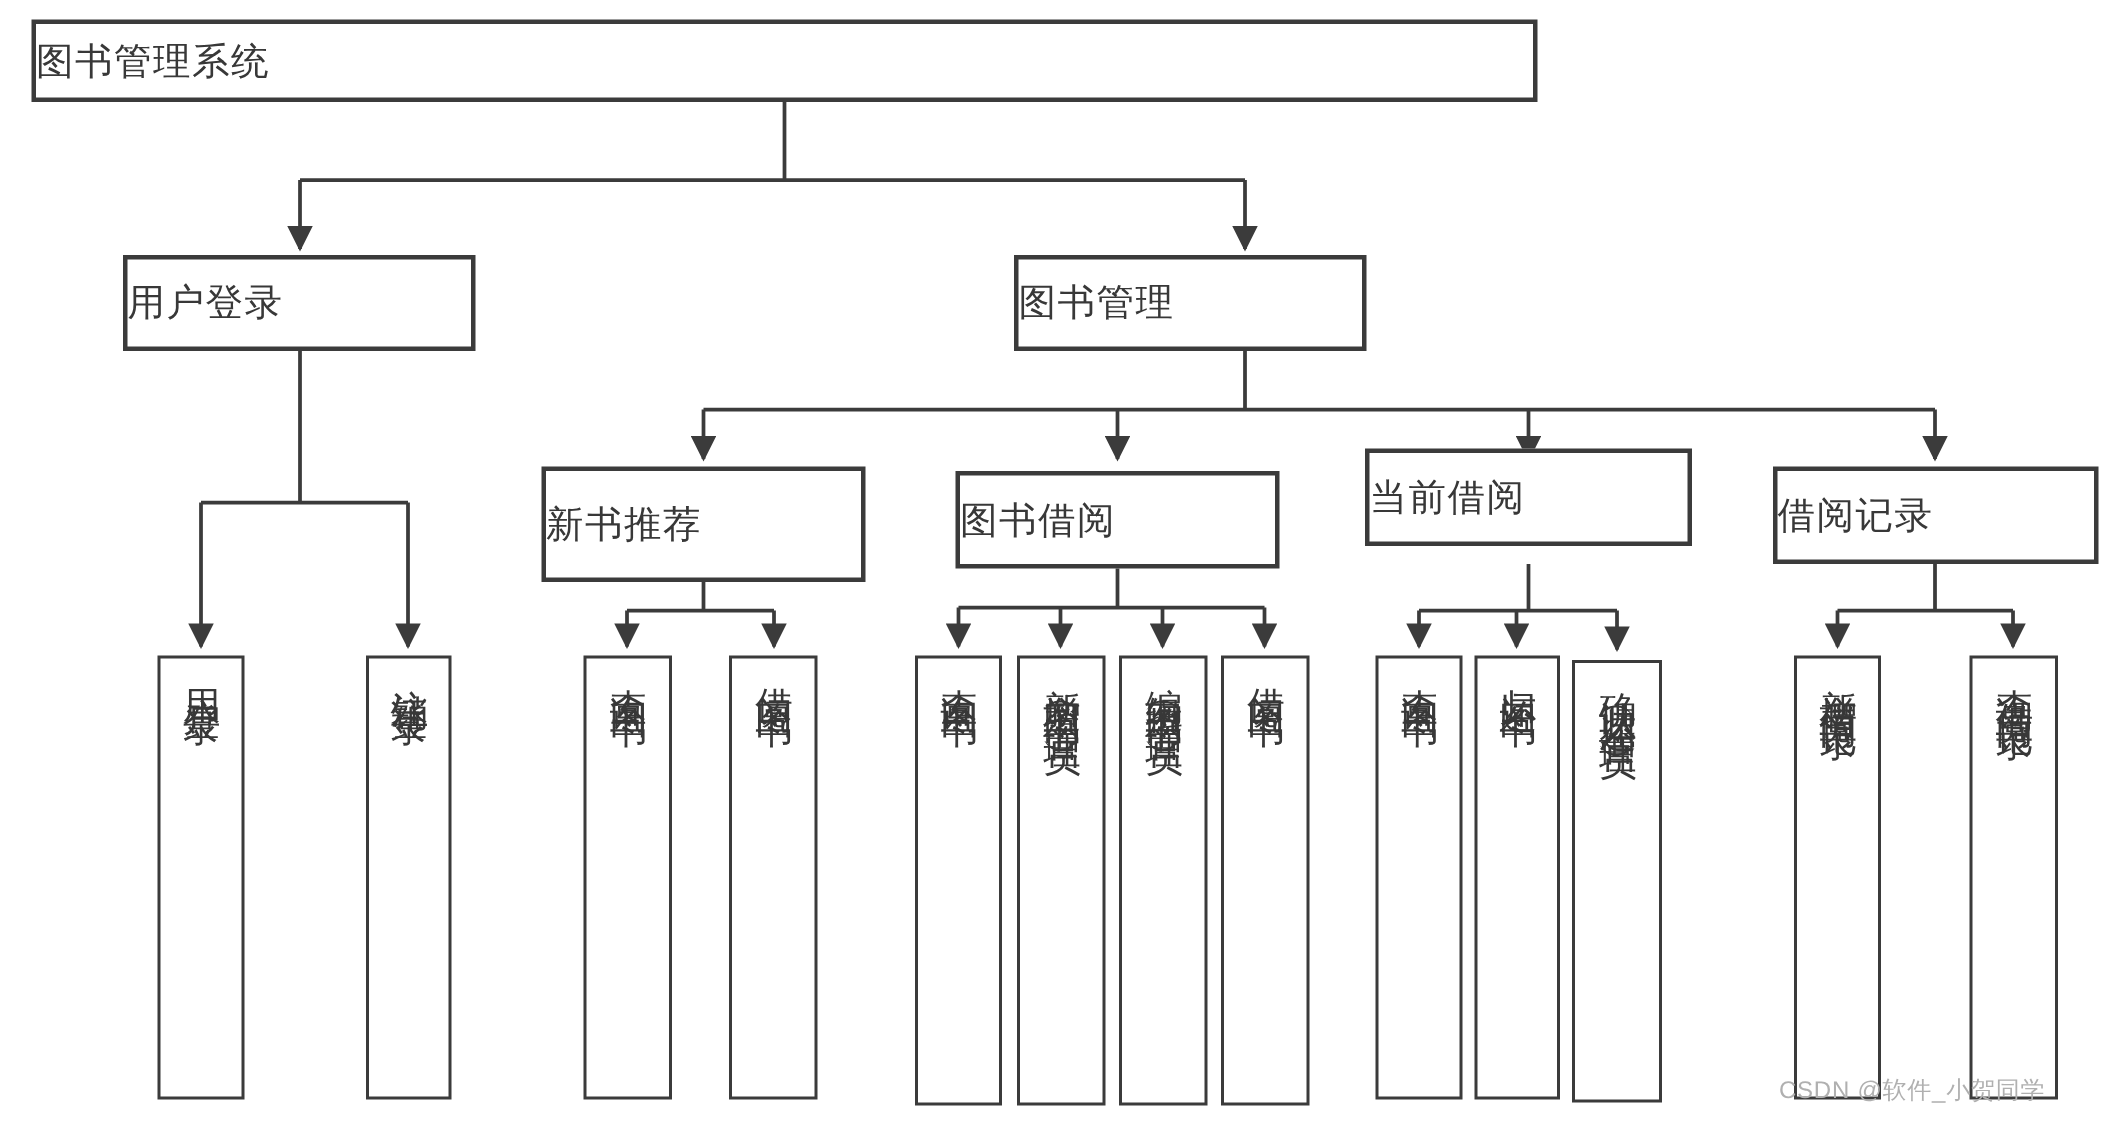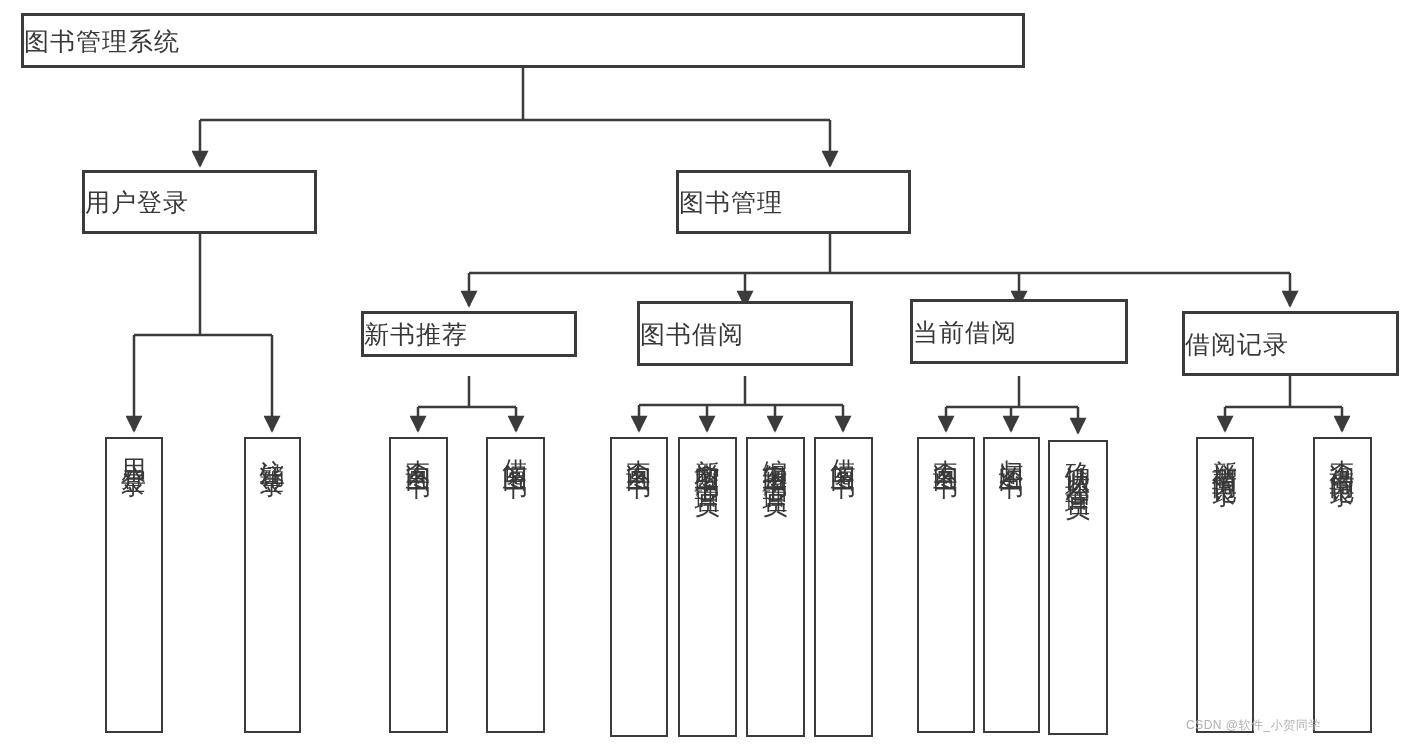--- a/index.html
+++ b/index.html
@@ -34,21 +34,21 @@
   .v-node{
     writing-mode:vertical-rl;
     text-orientation:mixed;
     letter-spacing:5px;
     border-width:2.5px;
   }
   .watermark{
     position:absolute;
     left:1186px;top:717px;
     z-index:3;
-    font-size:12px;
+    font-size:16px;
     color:var(--watermark);
     letter-spacing:0.5px;
     white-space:nowrap;
   }
 </style>
 </head>
 <body>
 
 <div class="canvas">
 
@@ -99,24 +99,24 @@
     <span>图书管理系统</span>
   </div>
 
   <div class="node h-node" style="left:82px;top:170px;width:235px;height:64px">
     <span>用户登录</span>
   </div>
   <div class="node h-node" style="left:676px;top:170px;width:235px;height:64px">
     <span>图书管理</span>
   </div>
 
-  <div class="node h-node" style="left:361px;top:311px;width:216px;height:46px">
+  <div class="node h-node" style="left:361px;top:311px;width:216px;height:77px">
     <span>新书推荐</span>
   </div>
-  <div class="node h-node" style="left:637px;top:301px;width:216px;height:65px">
+  <div class="node h-node" style="left:637px;top:314px;width:216px;height:65px">
     <span>图书借阅</span>
   </div>
   <div class="node h-node" style="left:910px;top:299px;width:218px;height:65px">
     <span>当前借阅</span>
   </div>
   <div class="node h-node" style="left:1182px;top:311px;width:217px;height:65px">
     <span>借阅记录</span>
   </div>
 
   <div class="node v-node" style="left:105px;top:437px;width:58px;height:296px">

